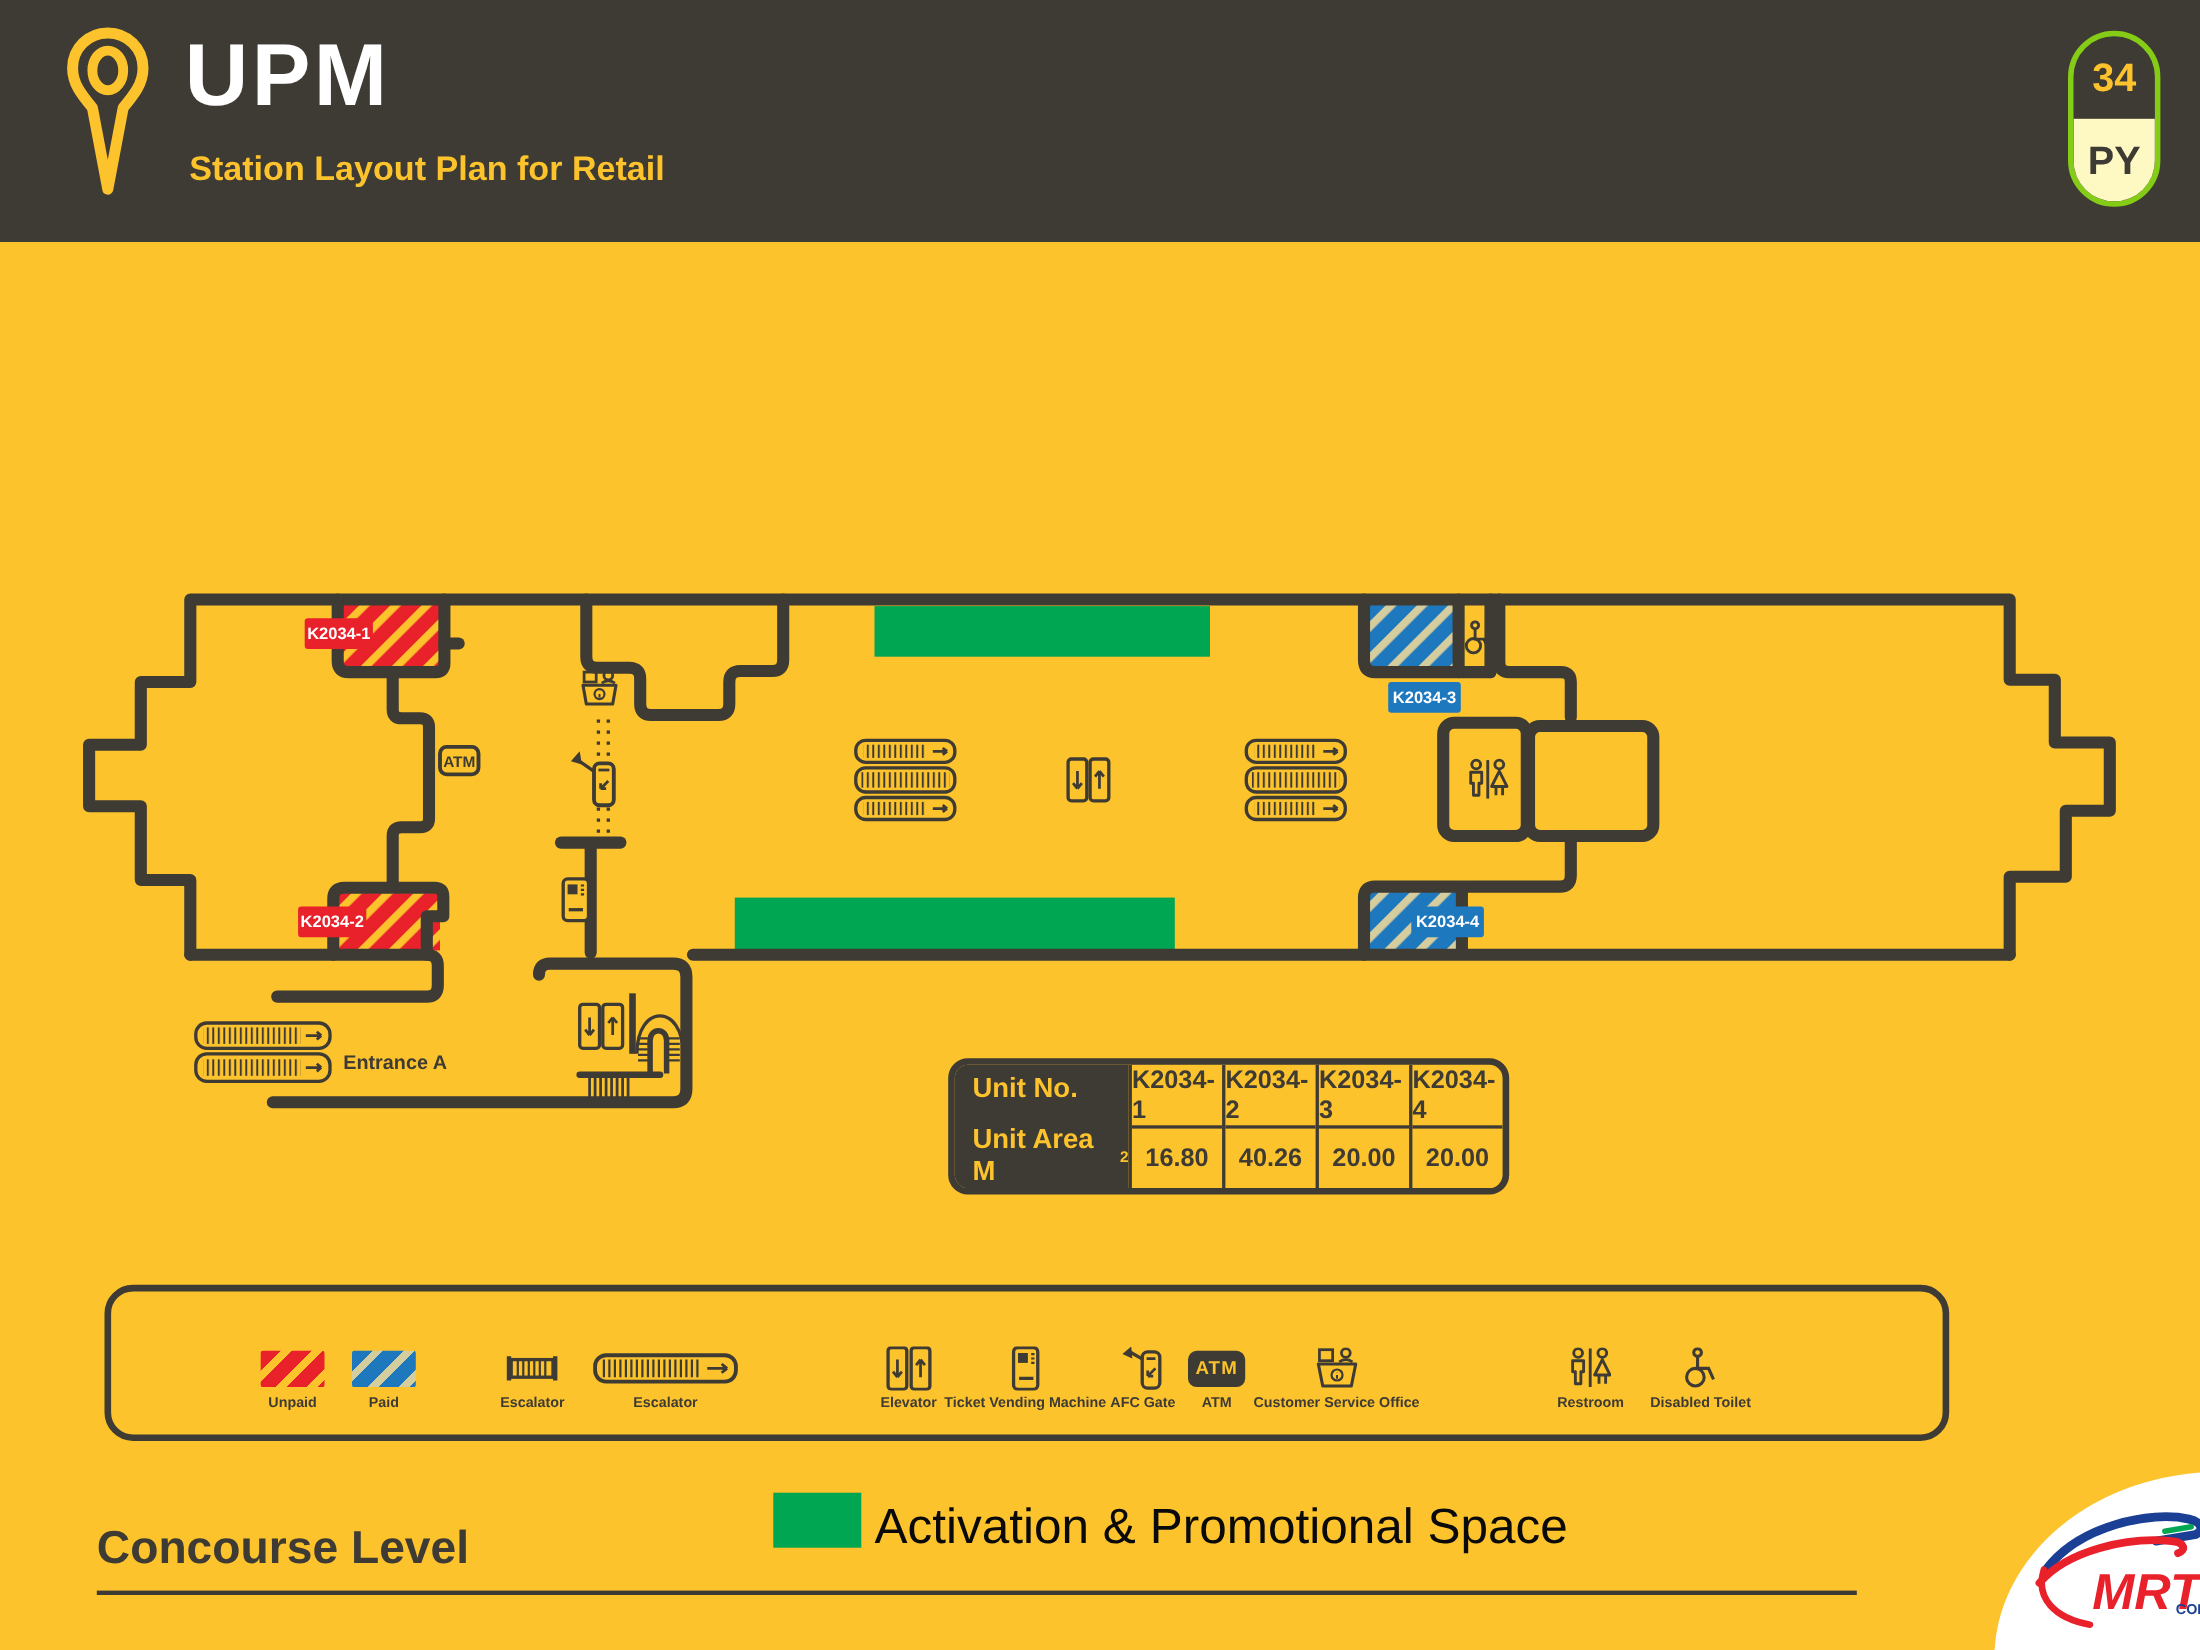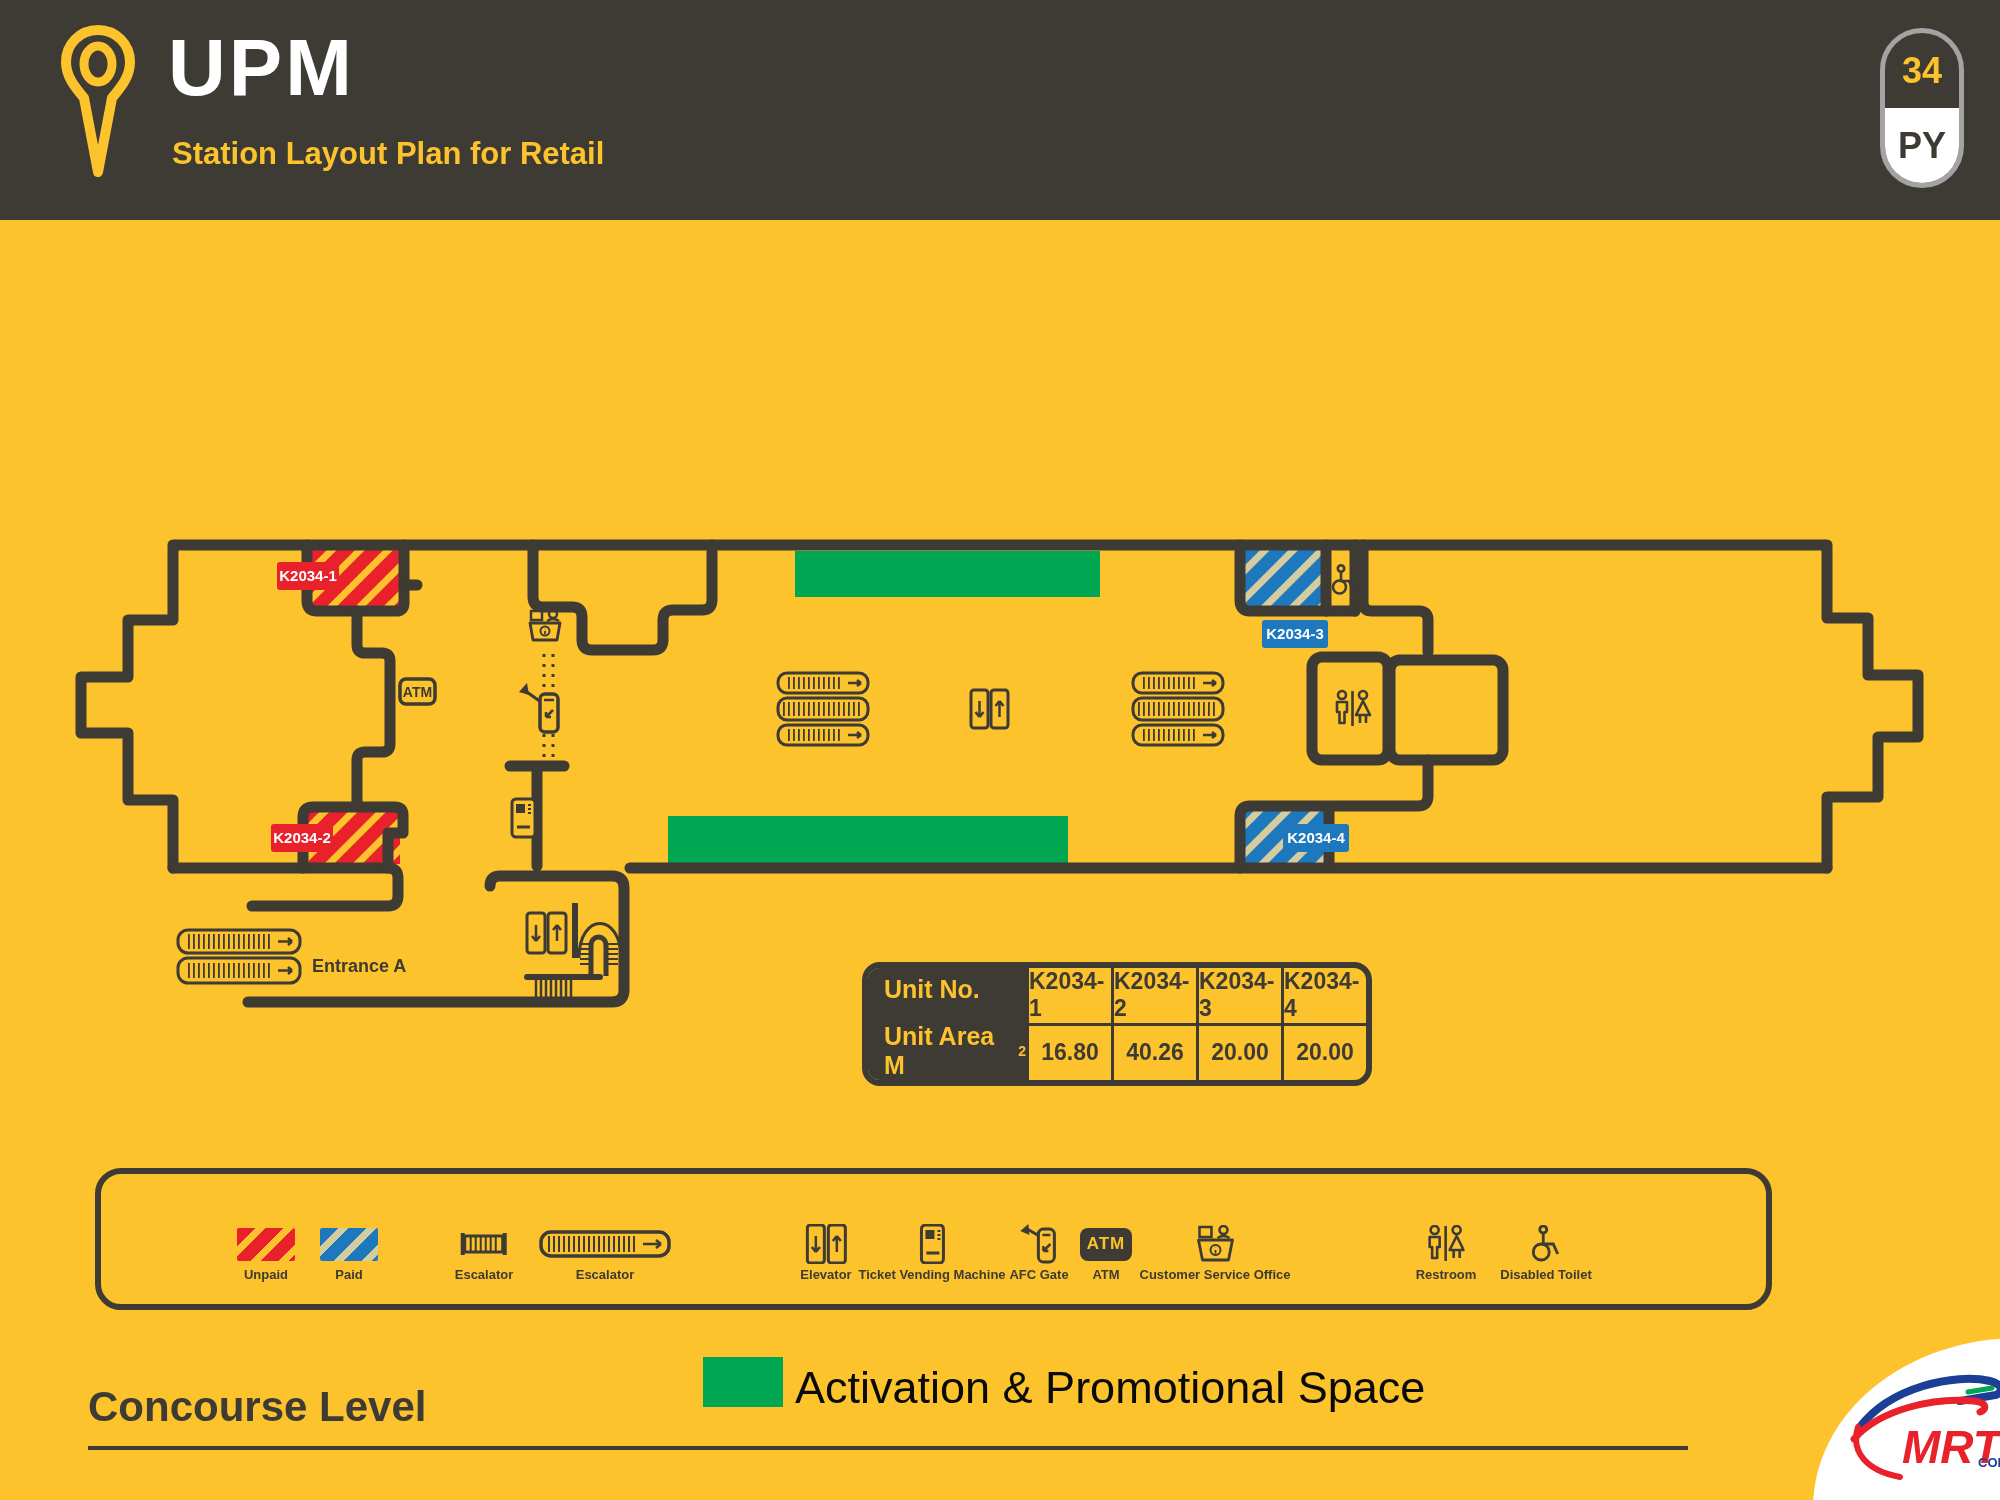--- a/index.html
+++ b/index.html
@@ -7,24 +7,24 @@
     width:2000px;height:1500px;position:relative;overflow:hidden;
     background:#FCC32C;
     font-family:"Liberation Sans", sans-serif;
     -webkit-font-smoothing:antialiased;
   }
   .abs{position:absolute;}
   
   .header{left:0;top:0;width:2000px;height:220px;background:#3E3A34;}
   .title{left:168px;top:22px;font-size:80px;font-weight:800;color:#ffffff;letter-spacing:3px;}
   .subtitle{left:172px;top:136px;font-size:31px;font-weight:700;color:#FCC32C;}
-  .badge{left:1880px;top:28px;width:74px;height:150px;border:5px solid #a3a3a3;border-radius:42px;
+  .badge{left:1880px;top:28px;width:74px;height:150px;border:5px solid #84cc16;border-radius:42px;
          display:flex;flex-direction:column;overflow:hidden;}
   .badge-top{flex:1;display:flex;align-items:center;justify-content:center;color:#FCC32C;font-size:36px;font-weight:800;}
-  .badge-bottom{flex:1;display:flex;align-items:center;justify-content:center;background:#ffffff;color:#3E3A34;font-size:36px;font-weight:800;}
+  .badge-bottom{flex:1;display:flex;align-items:center;justify-content:center;background:#fef9c3;color:#3E3A34;font-size:36px;font-weight:800;}
   
   .unit-table{left:862px;top:962px;width:498px;height:112px;border:6px solid #3E3A34;border-radius:18px;
               display:flex;overflow:hidden;background:#FCC32C;}
   .ut-head{width:158px;background:#3E3A34;color:#FCC32C;display:flex;flex-direction:column;gap:11px;}
   .ut-head div{flex:1;display:flex;align-items:center;padding-left:16px;font-size:25px;font-weight:700;}
   .ut-col{flex:1;display:flex;flex-direction:column;border-left:3px solid #3E3A34;}
   .ut-col div{flex:1;display:flex;align-items:center;justify-content:center;font-size:23px;font-weight:700;color:#3E3A34;}
   .ut-col div:first-child{border-bottom:3px solid #3E3A34;}
   
   .legend{left:95px;top:1168px;width:1665px;height:130px;border:6px solid #3E3A34;border-radius:26px;

